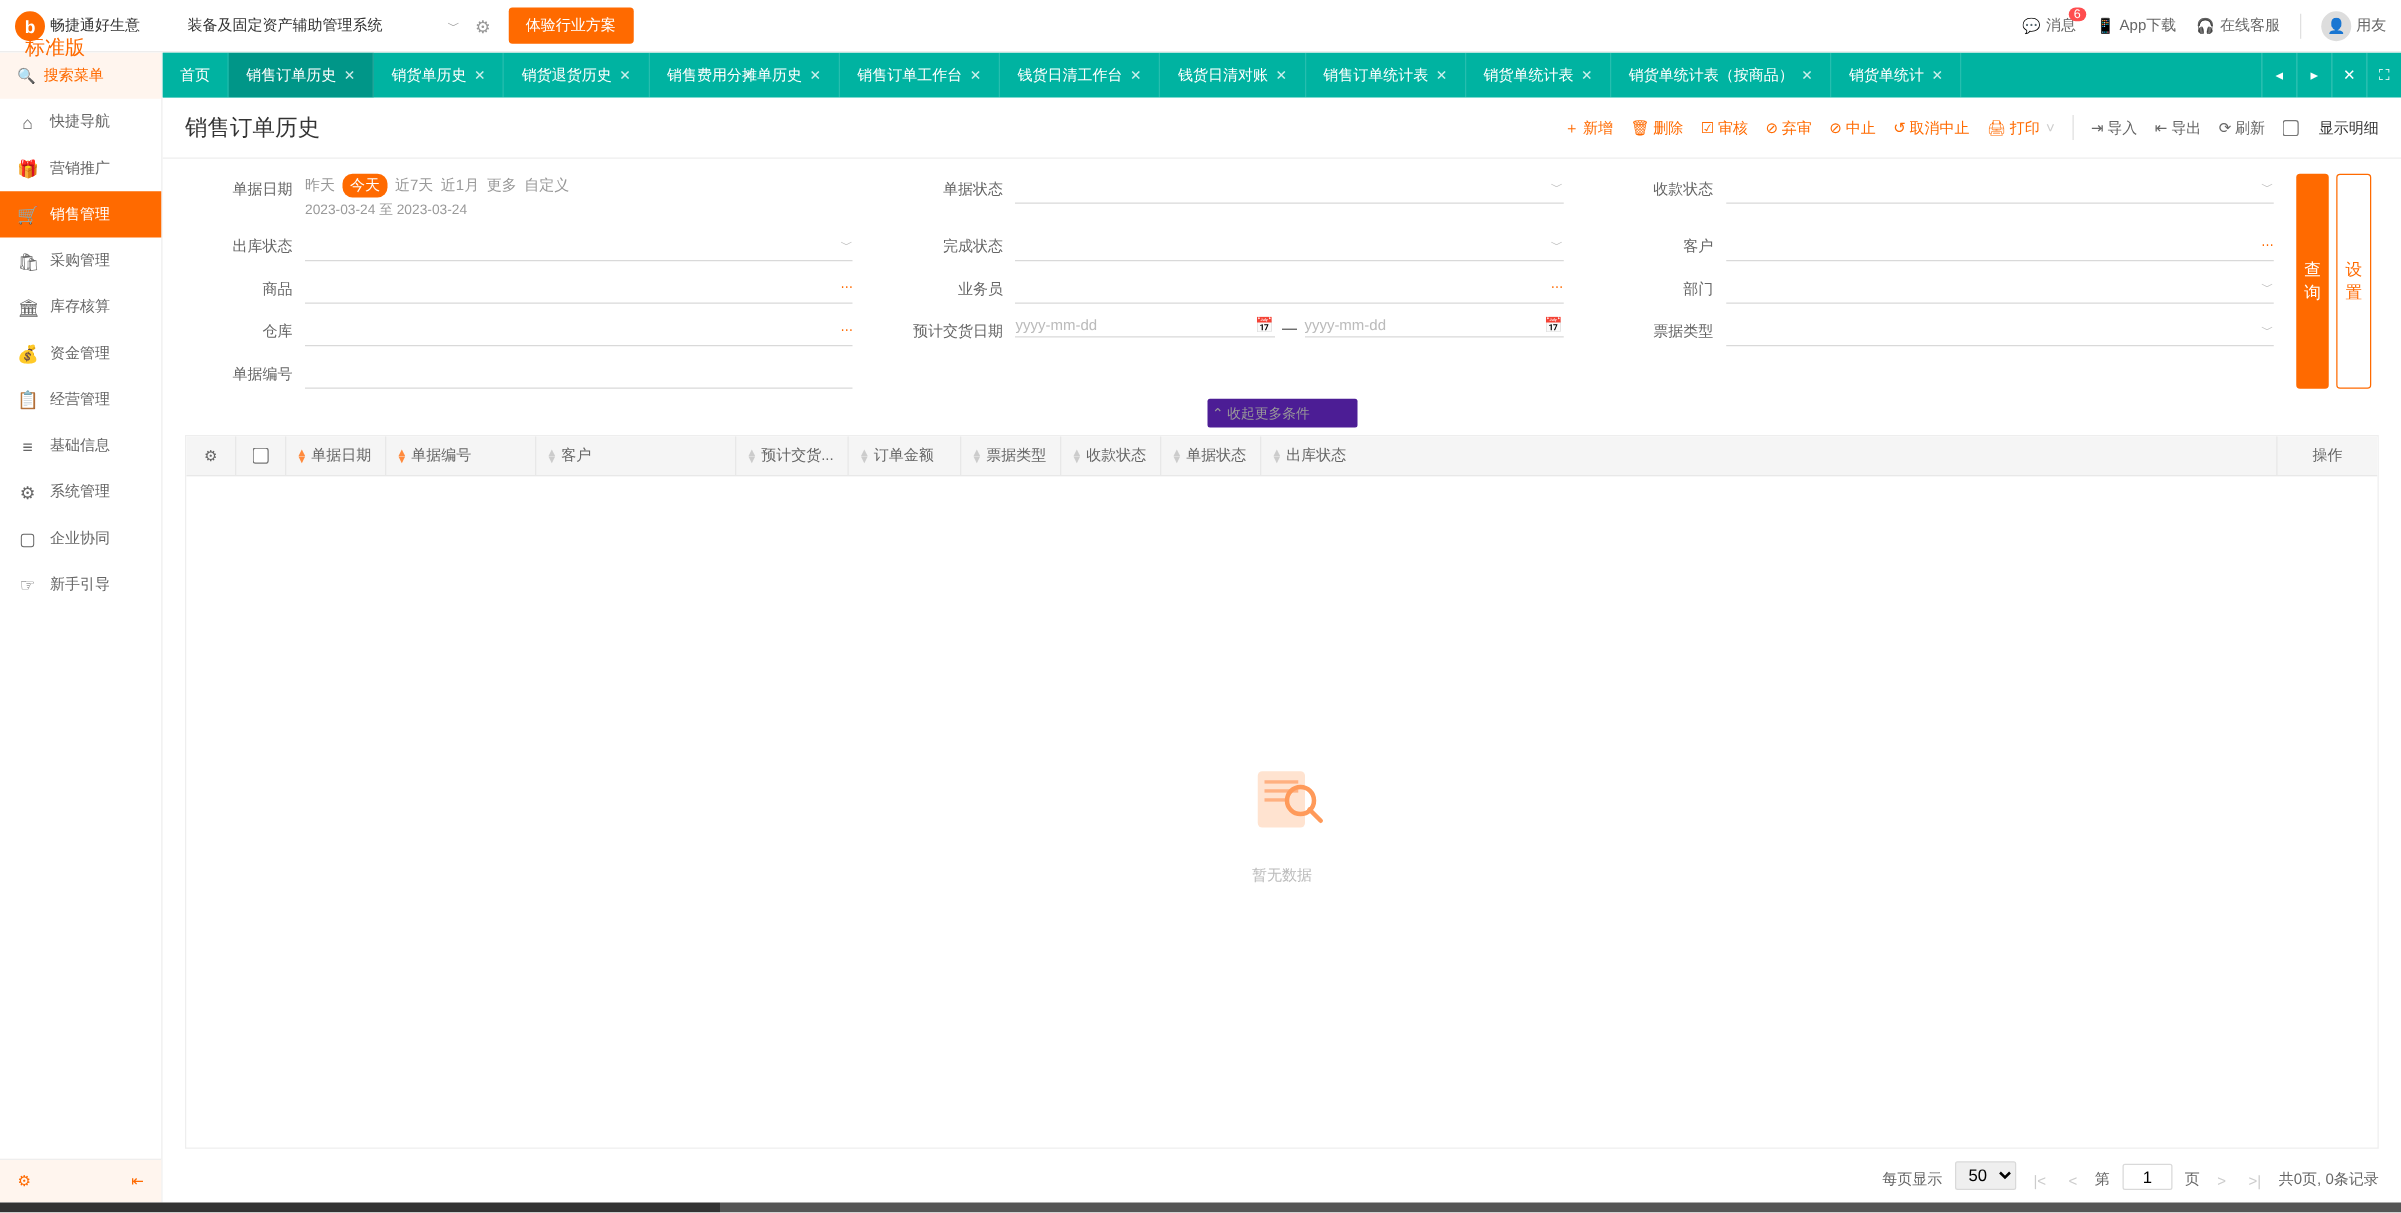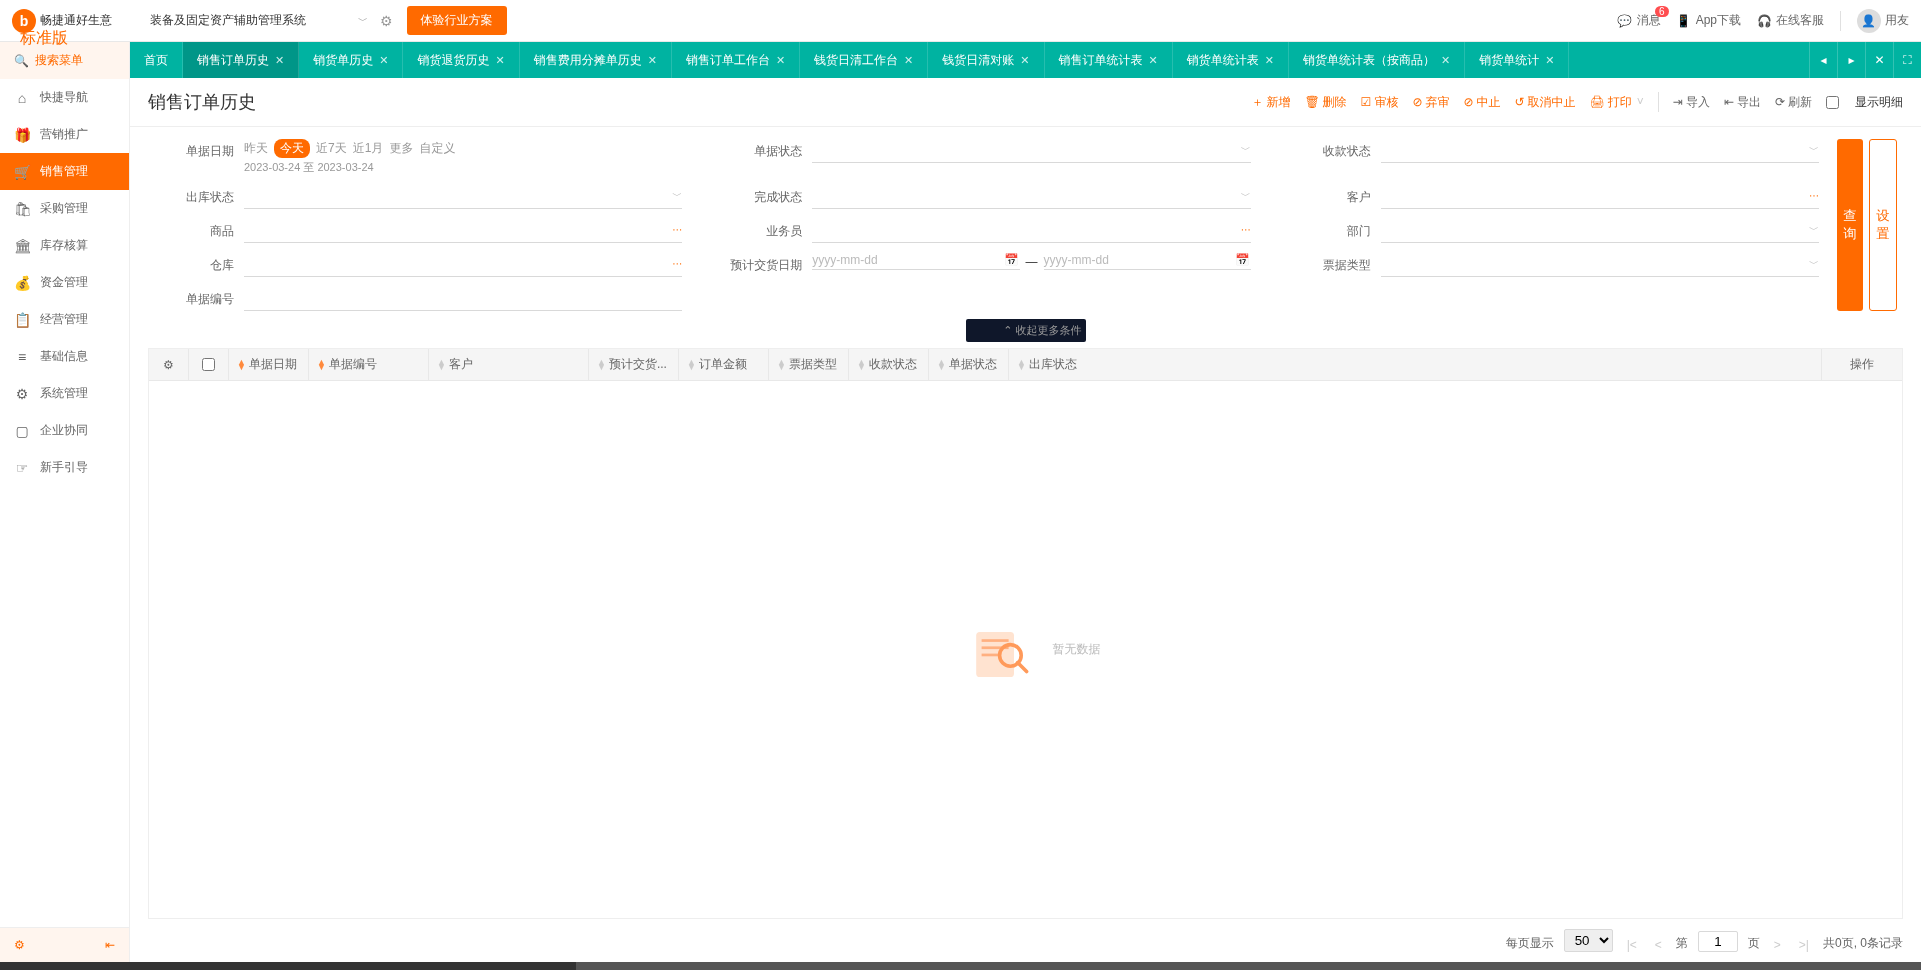--- a/index.html
+++ b/index.html
@@ -61,28 +61,28 @@
 .radio-pills{display:flex;gap:6px;flex-wrap:wrap;align-items:center;}
 .pill{color:#999;cursor:pointer;font-size:12px;}
 .pill.active{background:#ff6a00;color:#fff;padding:1px 6px;border-radius:8px;}
 .date-sub{color:#999;font-size:11px;margin-top:2px;}
 .date-range{display:flex;gap:6px;align-items:center;flex:1;}
 .date-range .dinput{flex:1;border-bottom:1px solid #d9d9d9;display:flex;align-items:center;color:#bbb;font-size:12px;padding-bottom:2px;}
 .date-range .dinput .cal{margin-left:auto;color:#ff6a00;}
 .filter-btns{display:flex;flex-direction:row;gap:6px;width:60px;}
 .btn-search{background:#ff6a00;color:#fff;border:none;padding:5px 0;border-radius:3px;cursor:pointer;}
 .btn-set{background:#fff;color:#ff6a00;border:1px solid #ff6a00;padding:4px 0;border-radius:3px;cursor:pointer;}
-.collapse-bar{text-align:right;padding:4px;color:#999;font-size:11px;cursor:pointer;background:#0f172a;margin:8px 24px 6px;border-radius:2px;width:120px;margin-left:auto;margin-right:auto;}
+.collapse-bar{text-align:left;padding:4px;color:#999;font-size:11px;cursor:pointer;background:#4c1d95;margin:8px 24px 6px;border-radius:2px;width:120px;margin-left:auto;margin-right:auto;}
 
 
 .table-wrap{flex:1;margin:0 18px;overflow:auto;border:1px solid #eee;display:flex;flex-direction:column;}
 .thead{display:flex;background:#f5f5f5;border-bottom:1px solid #e8e8e8;height:32px;align-items:center;}
 .th{padding:0 8px;color:#666;font-size:12px;display:flex;align-items:center;gap:3px;border-right:1px solid #e8e8e8;height:100%;}
 .th .sort{color:#ccc;font-size:9px;display:flex;flex-direction:column;line-height:5px;}
-.empty{flex:1;display:flex;flex-direction:row;align-items:center;justify-content:center;color:#bbb;gap:12px;}
+.empty{flex:1;display:flex;flex-direction:column;align-items:center;justify-content:center;color:#bbb;gap:12px;}
 .empty-img{width:90px;height:90px;position:relative;}
 .empty-img svg{width:100%;height:100%;}
 
 
 .pager{display:flex;align-items:flex-end;padding:10px 18px;gap:10px;color:#666;justify-content:flex-end;}
 .pager select,.pager input{border:1px solid #d9d9d9;padding:2px 6px;border-radius:2px;}
 .pager .pbtn{color:#ccc;cursor:pointer;padding:0 4px;}
 .pager input{width:40px;text-align:center;}
 
 .bottom-bar{height:8px;background:linear-gradient(to right,#333 0%,#333 30%,#555 30%,#555 100%);}

